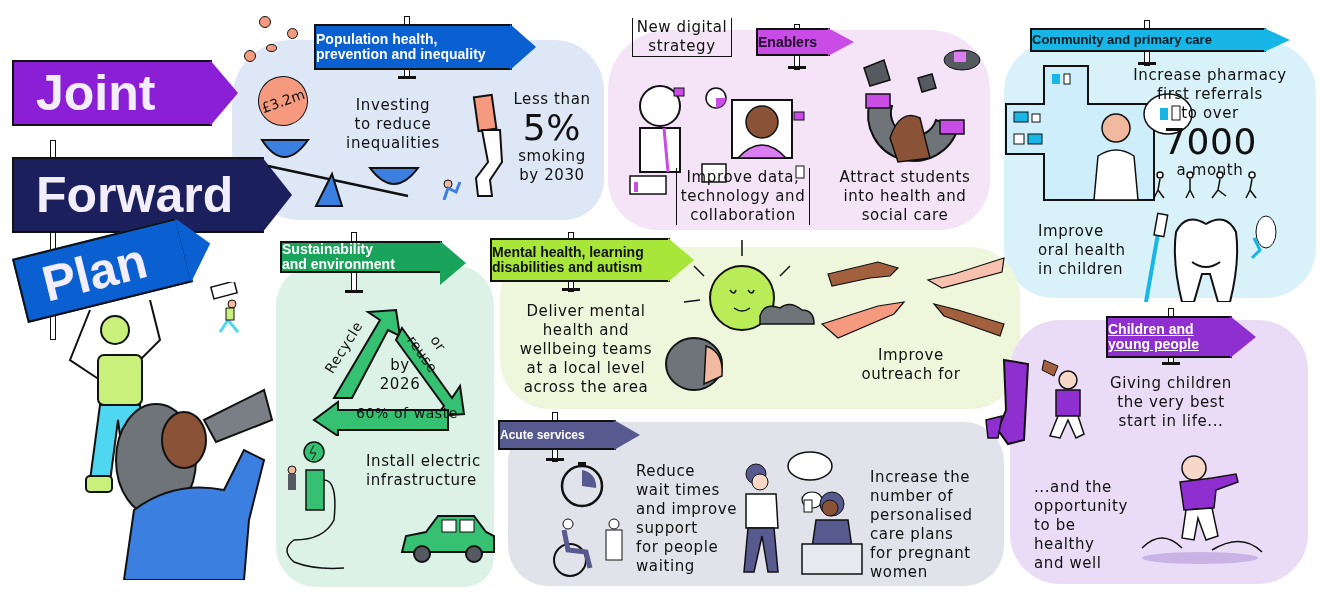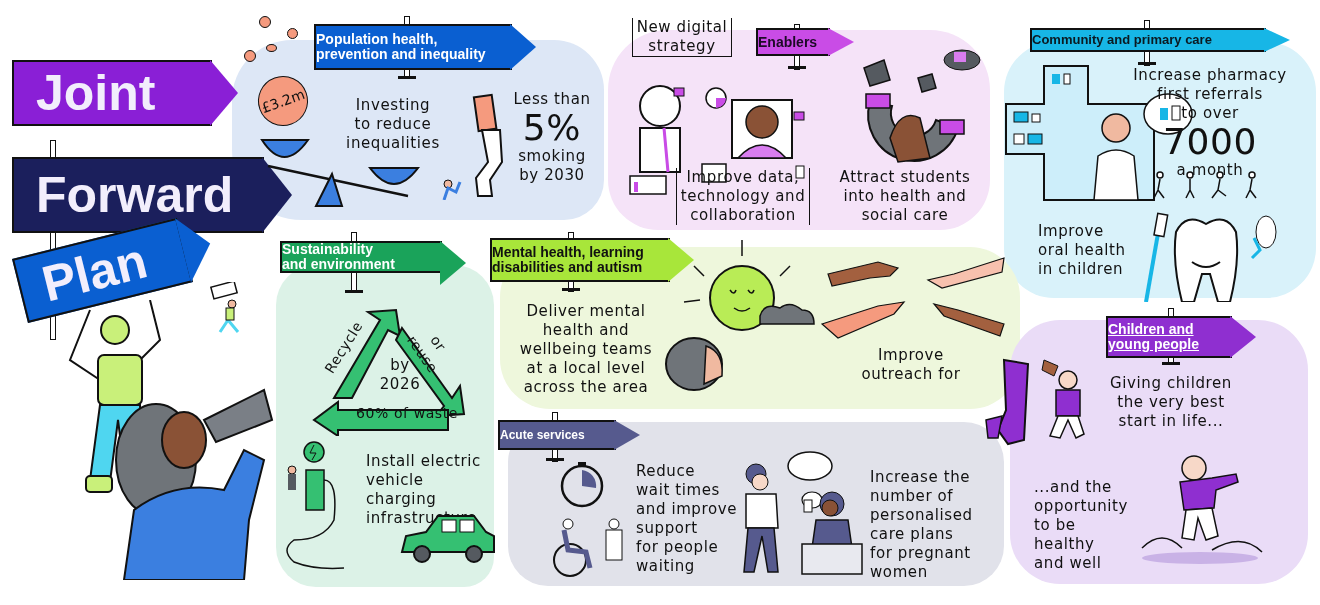--- a/index.html
+++ b/index.html
@@ -273,21 +273,20 @@
   <circle cx="30" cy="12" r="10" fill="#35c072" stroke="#111" stroke-width="1.5"></circle>
   <path d="M30 5 L26 13 L32 13 L28 20" stroke="#111" fill="none"></path>
   <rect x="22" y="30" width="18" height="40" fill="#35c072" stroke="#111" stroke-width="1.5"></rect>
   <circle cx="8" cy="30" r="4" fill="#f0b9a0" stroke="#111"></circle>
   <rect x="4" y="34" width="8" height="16" fill="#555a60"></rect>
   <path d="M40 40 Q54 40 50 80 Q40 100 10 100 Q-4 110 10 122 Q30 130 60 128" fill="none" stroke="#111" stroke-width="1.5"></path>
 </svg>
 
 <div class="hand left" style="left:366px;top:452px;width:130px;">
   <div>Install electric</div>
-  <div>vehicle charging</div>
   <div>infrastructure</div>
 </div>
 
 <svg class="icon" style="left:398px;top:512px;" width="100" height="56" viewBox="0 0 100 56">
   <path d="M4 40 L8 24 L28 20 L40 4 L76 4 L88 20 L96 24 L96 40 Z" fill="#35c072" stroke="#111" stroke-width="2"></path>
   <rect x="44" y="8" width="14" height="12" fill="#fff" stroke="#111"></rect>
     <rect x="62" y="8" width="14" height="12" fill="#fff" stroke="#111"></rect>
   <circle cx="24" cy="42" r="8" fill="#555a60" stroke="#111" stroke-width="2"></circle>
   <circle cx="76" cy="42" r="8" fill="#555a60" stroke="#111" stroke-width="2"></circle>
 </svg>

